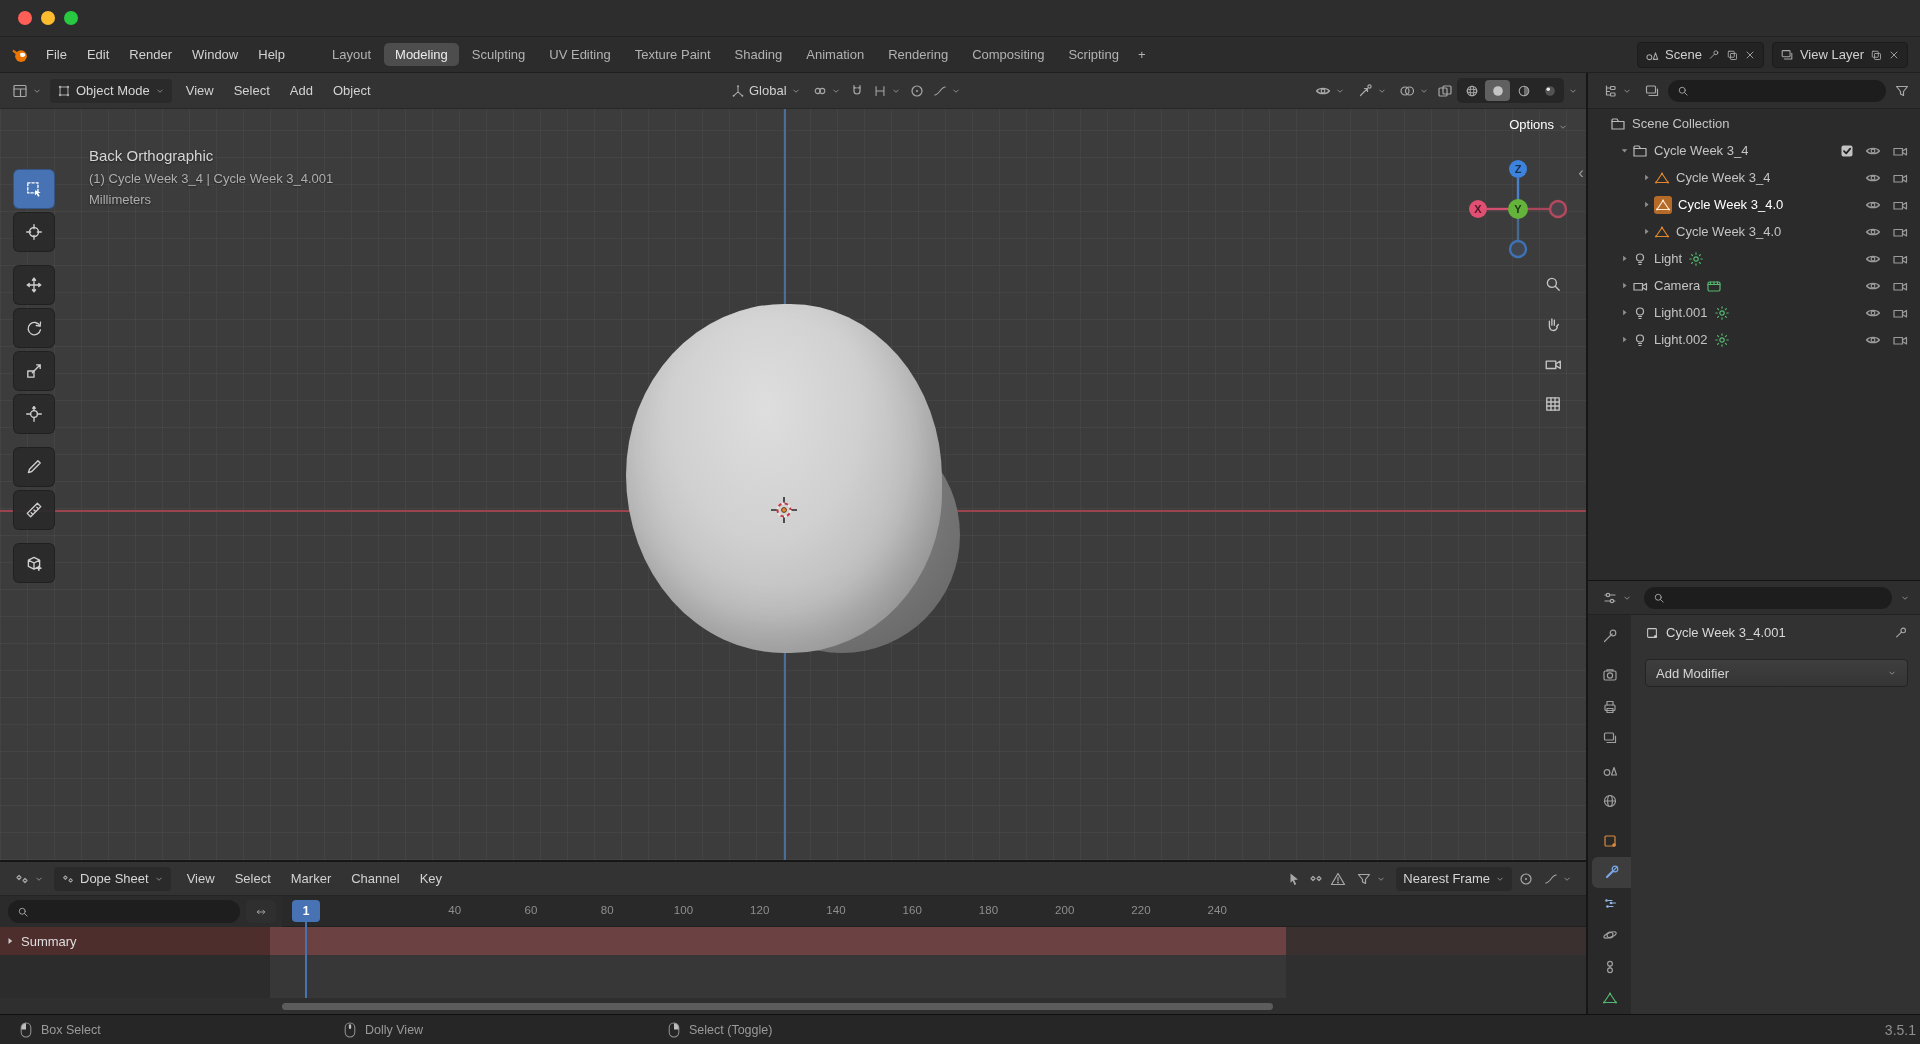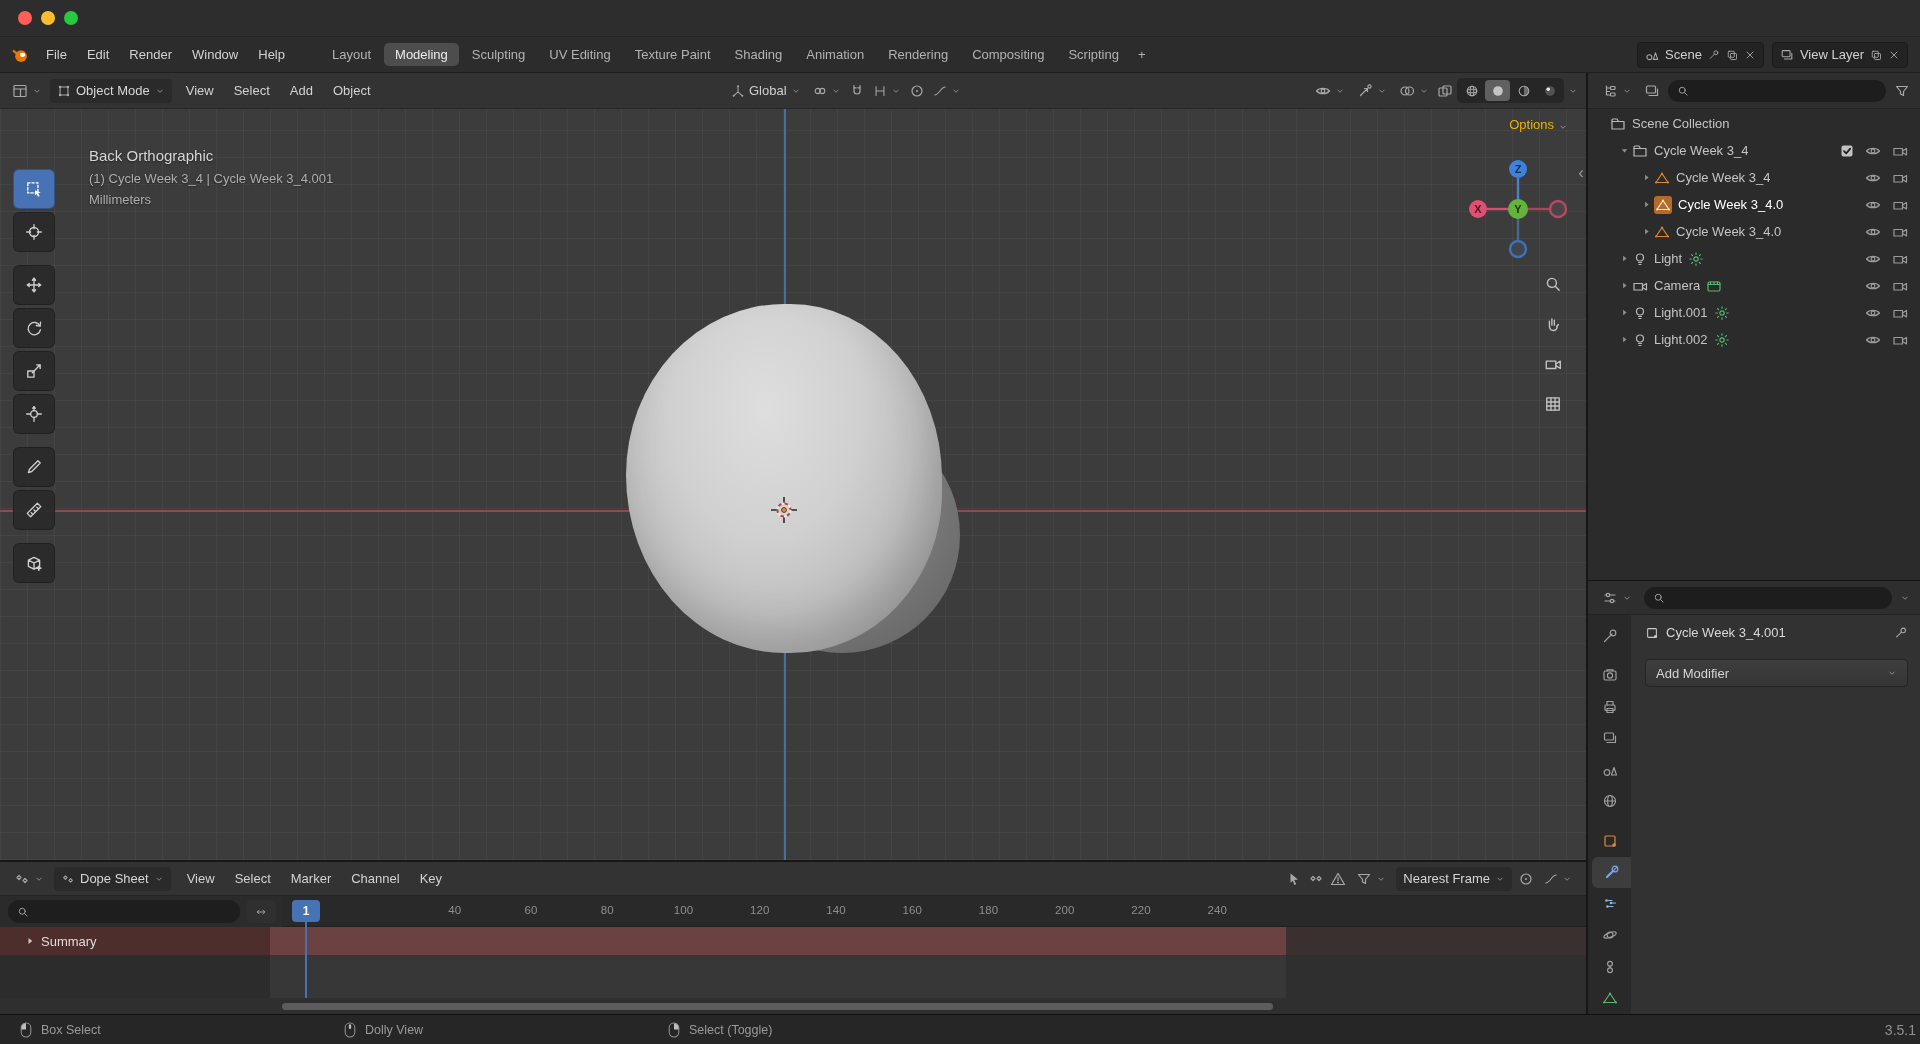--- a/index.html
+++ b/index.html
@@ -43,21 +43,21 @@
   #lobe{position:absolute;left:724px;top:344px;width:236px;height:236px;border-radius:50%;z-index:3;
     background:radial-gradient(circle at 38% 32%, #909090, #787878 55%, #646464 90%)}
   #sphere{position:absolute;left:626px;top:231px;width:316px;height:349px;z-index:4;
     border-radius:51% 49% 49% 51% / 50% 51% 47% 52%;
     background:radial-gradient(ellipse at 44% 30%, #dedede, #d0d0d0 38%, #bfbfbf 60%, #a6a6a6 82%, #949494 97%);
     box-shadow:inset -10px -26px 44px rgba(0,0,0,0.12)}
   #cursor3d{position:absolute;left:770px;top:423px;z-index:6}
   #vp-overlay-text{position:absolute;left:89px;top:74px;z-index:10;text-shadow:0 1px 2px rgba(0,0,0,.45)}
   #vp-overlay-text .l1{font-size:15px;color:#d6d6d6;margin-bottom:7px}
   #vp-overlay-text .l2,#vp-overlay-text .l3{font-size:13px;color:#aeaeae;margin-bottom:6px}
-  #vp-options{position:absolute;right:18px;top:44px;display:flex;align-items:flex-end;gap:4px;color:#eab308;z-index:10}
+  #vp-options{position:absolute;right:18px;top:44px;display:flex;align-items:flex-end;gap:4px;color:#ffffff;z-index:10}
   #toolbar{position:absolute;left:13px;top:96px;width:42px;z-index:20;display:flex;flex-direction:column}
   .tool-btn{width:42px;height:40px;border-radius:6px;background:rgba(43,43,43,.94);display:flex;align-items:center;justify-content:center;color:#cfcfcf;margin-bottom:3px;border:1px solid rgba(0,0,0,.25)}
   .tool-btn.group{margin-top:10px}
   .tool-btn.active{background:#4772b3;color:#fff}
   .tool-btn svg{width:18px;height:18px}
   #gizmo{position:absolute;right:18px;top:86px;z-index:15}
   .nav-ic{position:absolute;right:24px;z-index:15;color:#c4c4c4}
   #vp-collapse{position:absolute;right:2px;top:90px;color:#9a9a9a;font-size:17px;z-index:15}
   .shade-pill{background:#262626;border-radius:5px;display:flex;align-items:center;padding:2px;gap:1px}
   .shade-btn{width:25px;height:21px;border-radius:4px;display:flex;align-items:center;justify-content:center;color:#bdbdbd}
@@ -94,21 +94,21 @@
   #ds-searchcell{position:absolute;left:0;top:0;width:282px;height:31px;background:#2b2b2b}
   #ds-search{position:absolute;left:8px;top:4px;width:232px;height:23px;background:#1e1e1e;border-radius:12px;display:flex;align-items:center;gap:6px;padding:0 9px;color:#8f8f8f}
   #ds-arrows{position:absolute;left:246px;top:4px;width:30px;height:23px;background:#2f2f2f;border-radius:5px;display:flex;align-items:center;justify-content:center;color:#a8a8a8}
   #ruler{position:absolute;left:282px;top:0;right:0;height:31px;background:#292929;border-bottom:1px solid #202020}
   .ruler-num{position:absolute;top:8px;transform:translateX(-50%);font-size:11.5px;color:#8e8e8e}
   .ch-left{position:absolute;left:0;width:270px}
   .ch-mid{position:absolute;left:270px;width:1016px}
   .ch-right{position:absolute;left:1286px;right:0}
   .row-summary{top:31px;height:28px}
   .row-rest{top:59px;height:43px}
-  #sum-left{background:#4e2d2d;display:flex;align-items:center;gap:5px;padding-left:24px;color:#dedede}
+  #sum-left{background:#4e2d2d;display:flex;align-items:center;gap:5px;padding-left:4px;color:#dedede}
   #sum-mid{background:#6b4141}
   #sum-right{background:#3a3030}
   #rest-left{background:#2c2c2c}
   #rest-mid{background:#373737}
   #rest-right{background:#2f2f2f}
   #frame-badge{position:absolute;left:292px;top:4px;width:28px;height:22px;background:#4772b3;border-radius:4px;display:flex;align-items:center;justify-content:center;color:#fff;font-weight:bold;font-size:12px;z-index:5}
   #frame-line{position:absolute;left:305px;top:26px;height:76px;width:2px;background:#4772b3;z-index:4}
   #ds-hscroll{position:absolute;left:282px;top:107px;width:991px;height:7px;background:#5c5c5c;border-radius:4px}
   
   #statusbar{position:absolute;left:0;top:1014px;width:1920px;height:30px;background:#262626;border-top:1px solid #101010}

